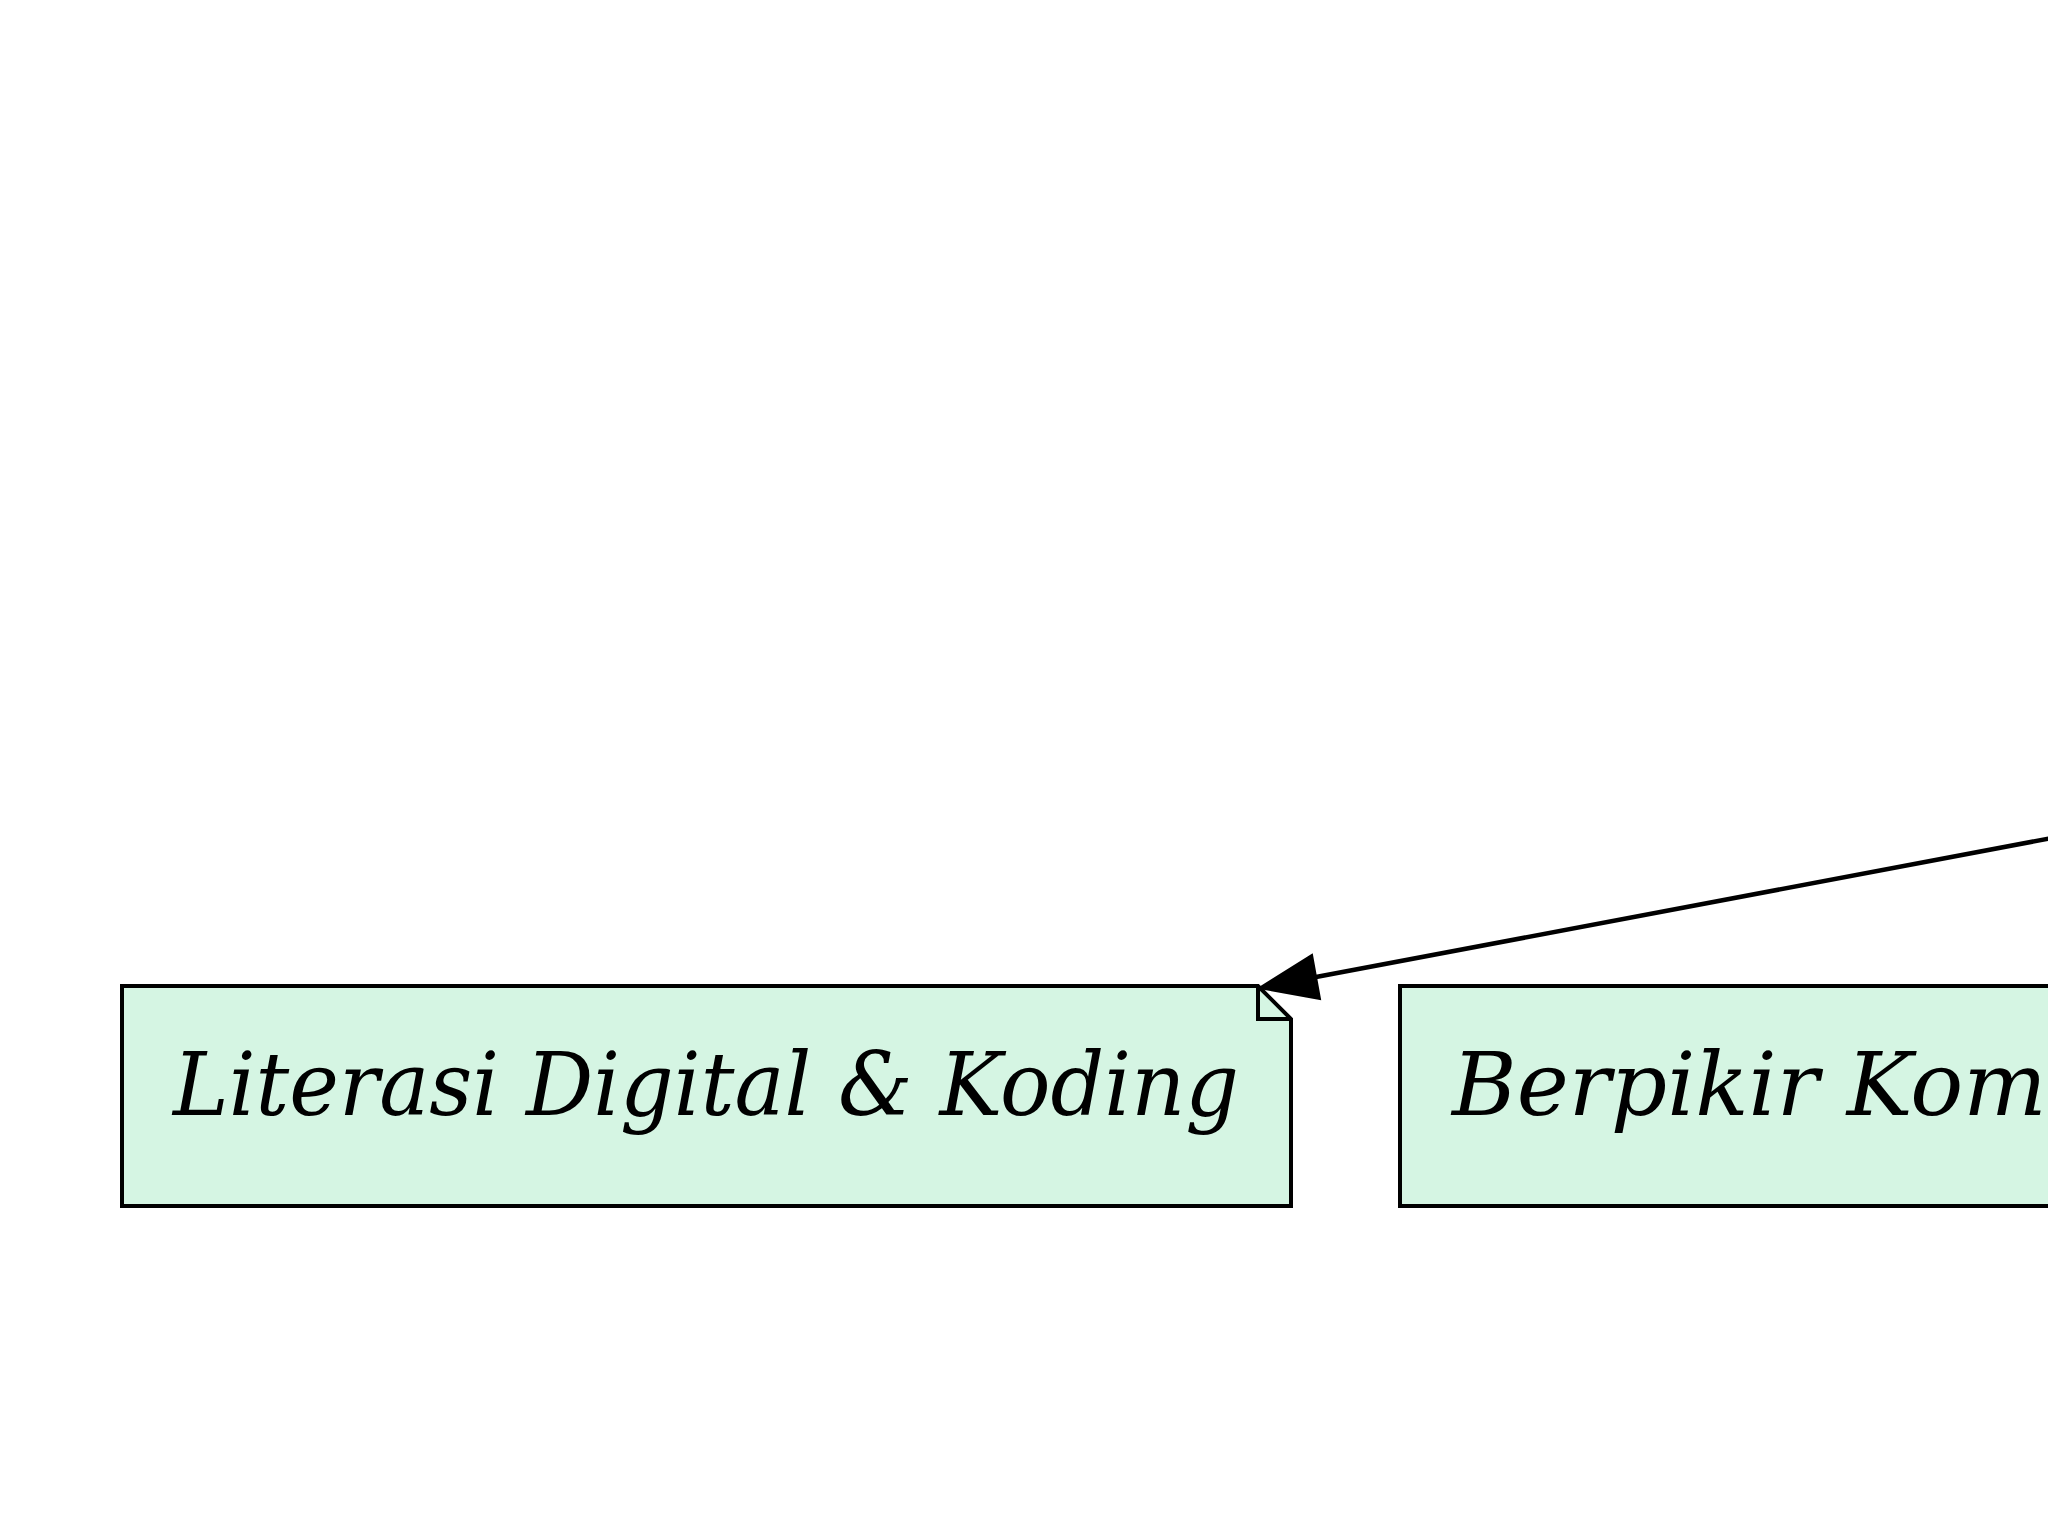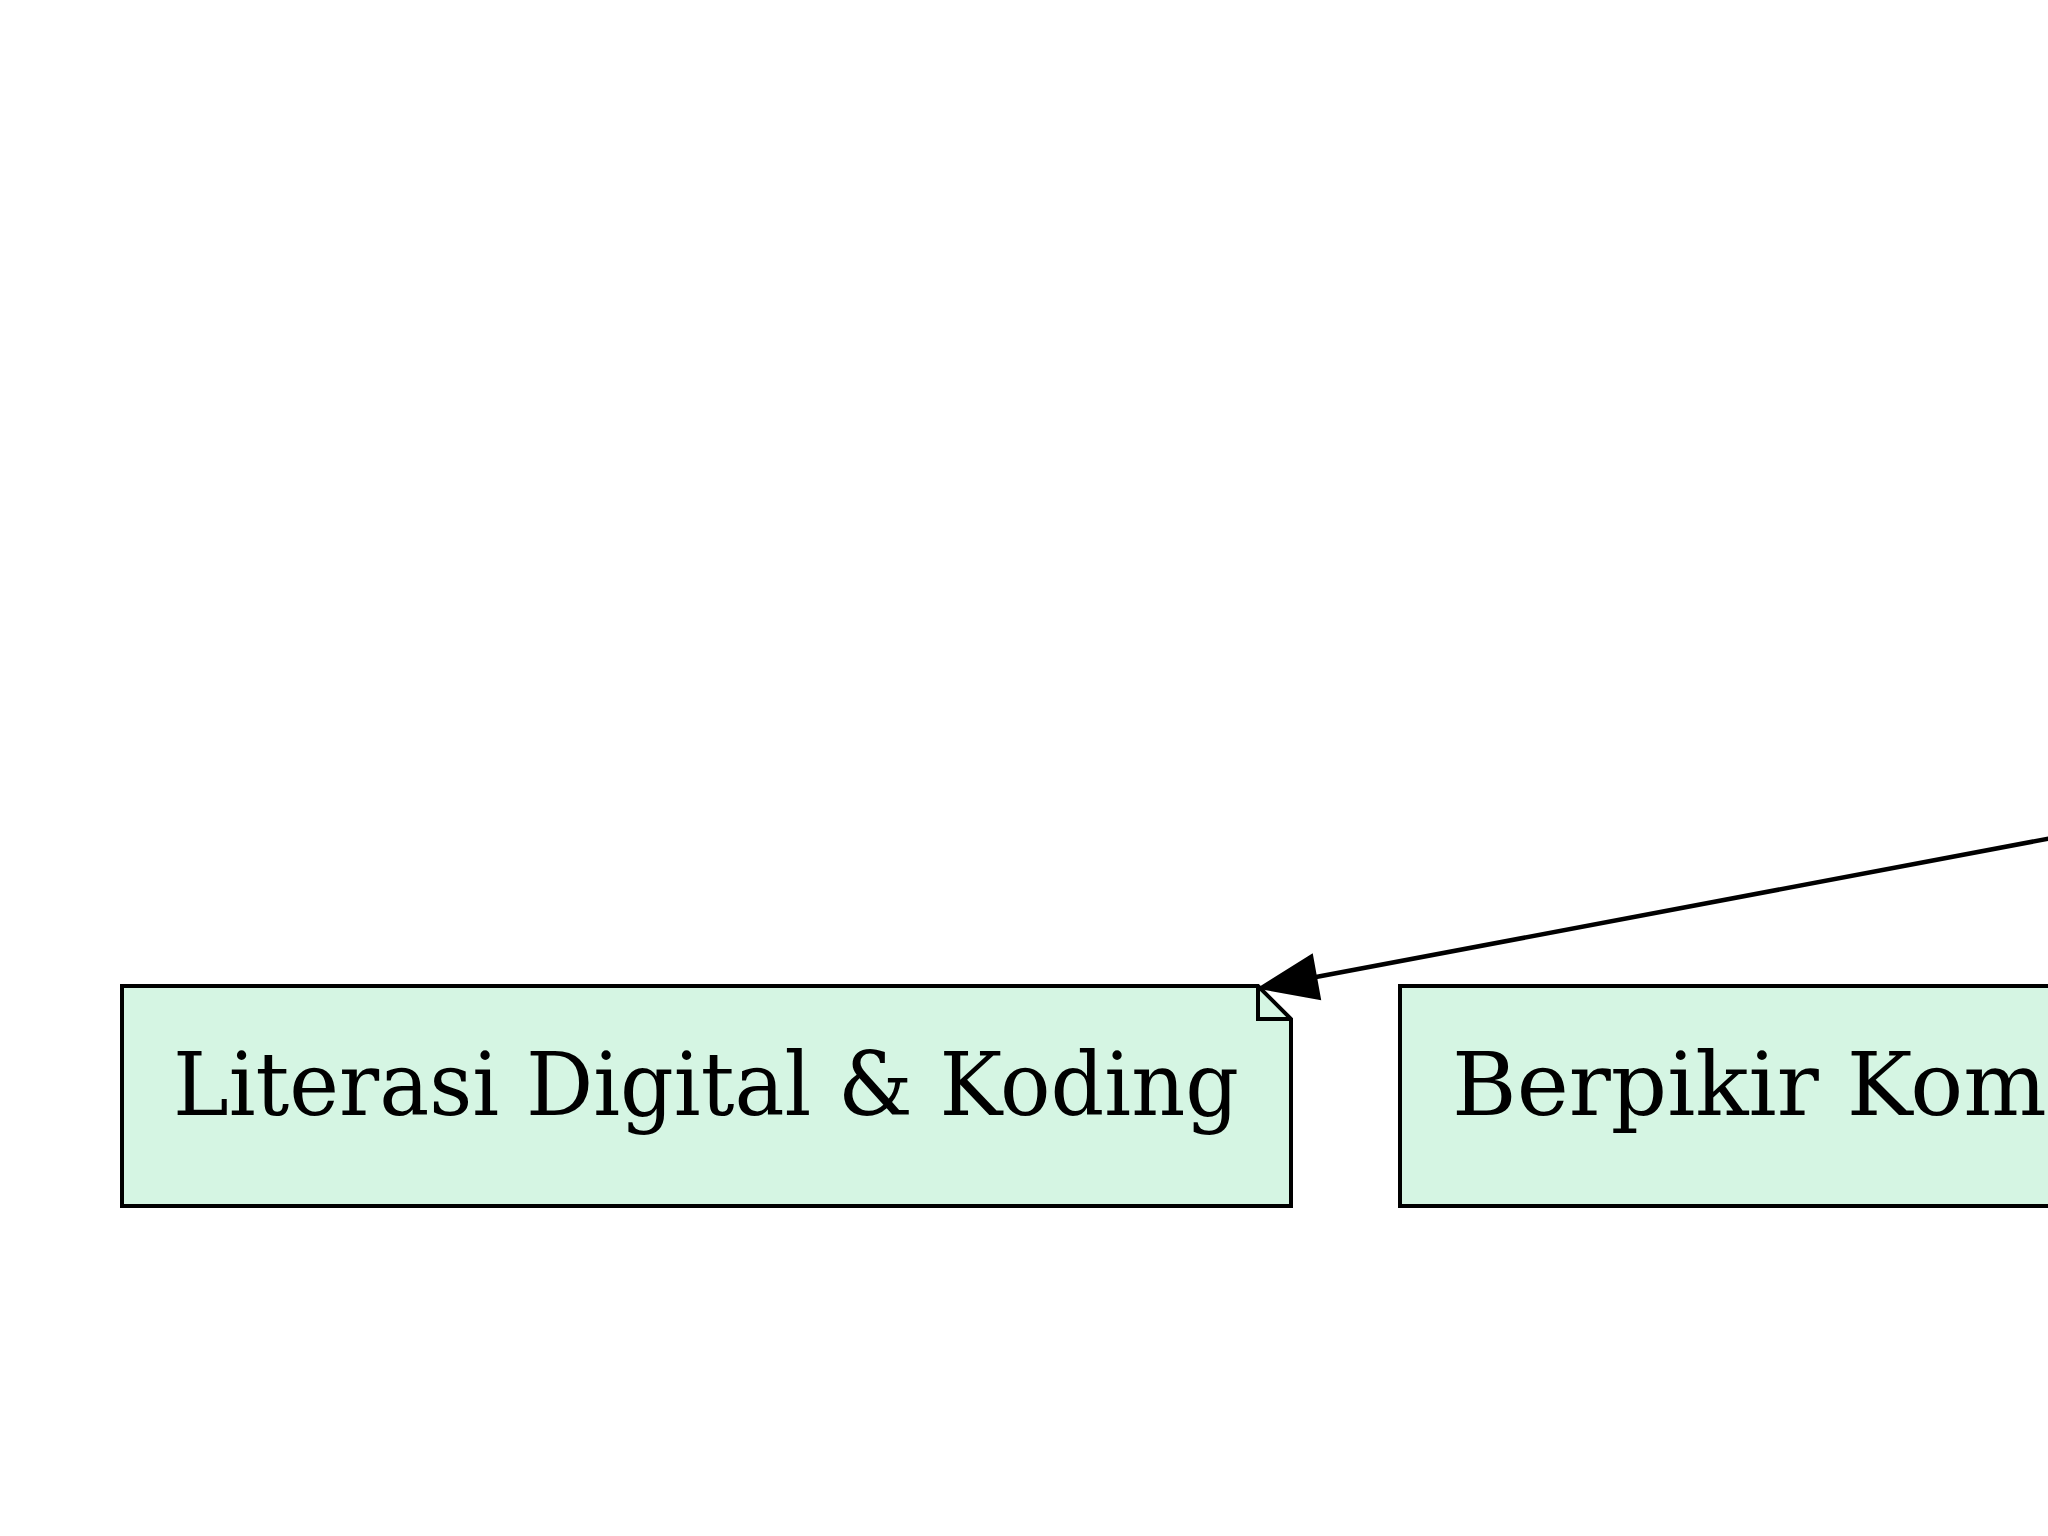--- a/index.html
+++ b/index.html
@@ -5,20 +5,21 @@
   html, body {
     margin: 0;
     padding: 0;
   }
   .canvas {
     position: relative;
     width: 2048px;
     height: 1536px;
     background: #ffffff;
     overflow: hidden;
+    font-style: italic;
   }
   .diagram-svg {
     position: absolute;
     left: 0;
     top: 0;
     width: 2048px;
     height: 1536px;
     display: block;
   }
   .node-label {

